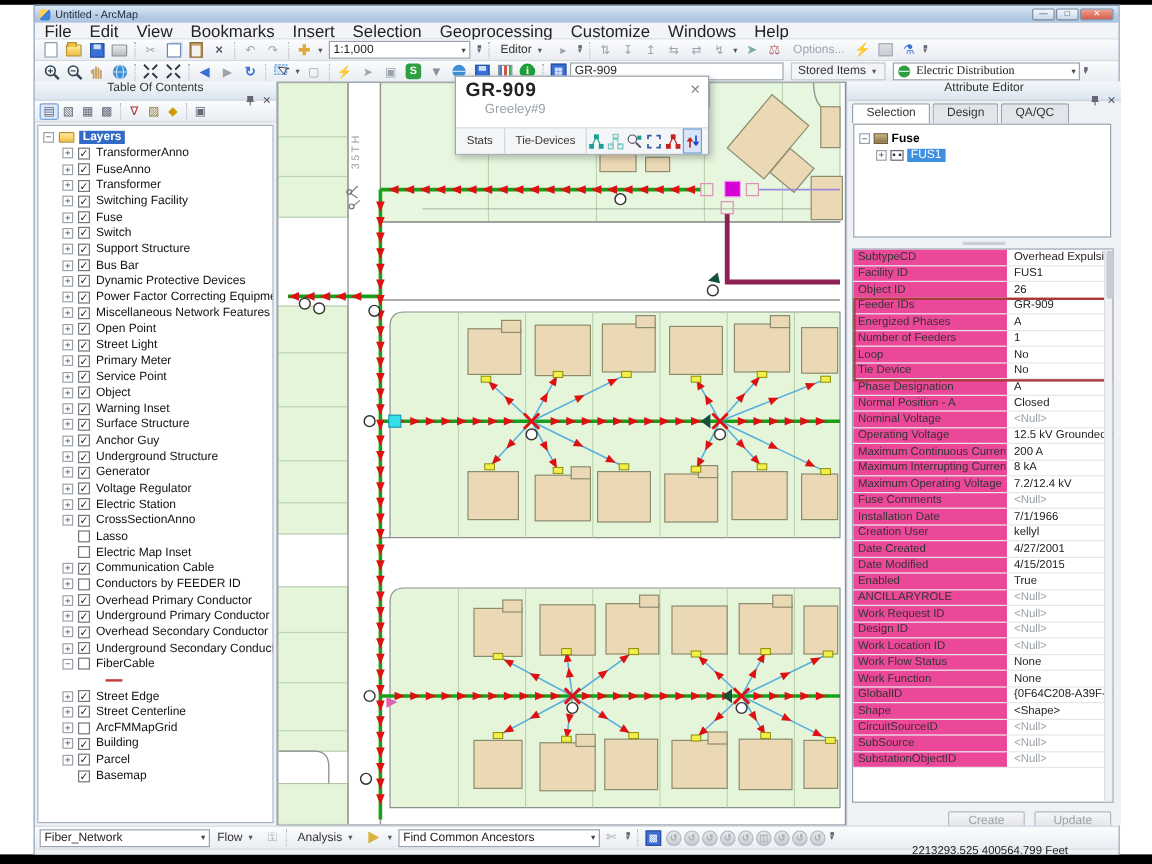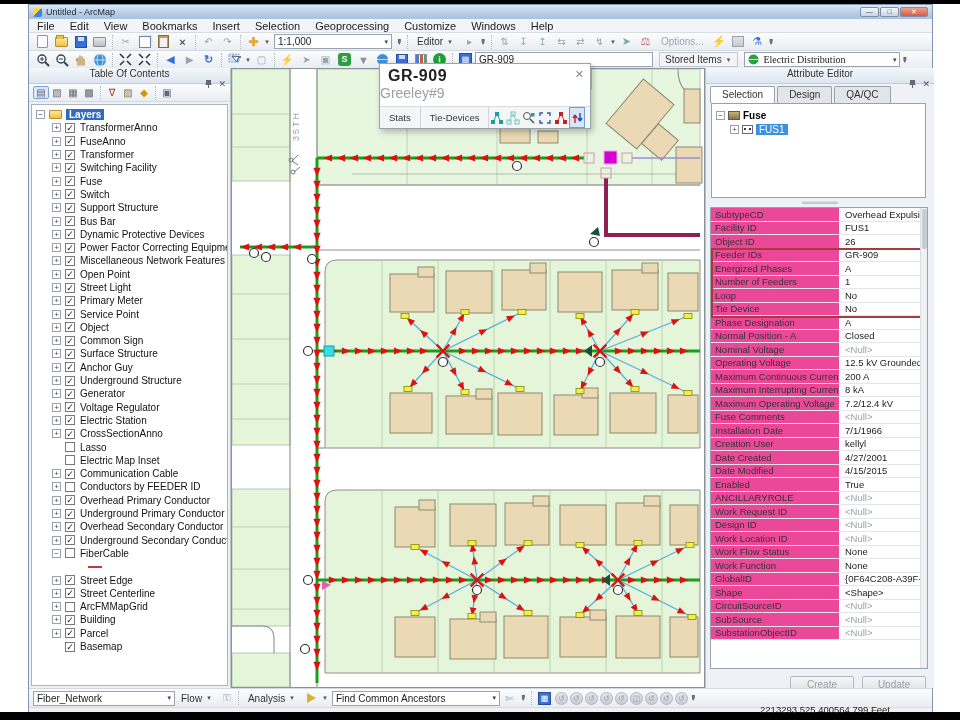--- a/index.html
+++ b/index.html
@@ -14,21 +14,21 @@
   #titlebar { position:absolute; left:0; top:0; width:100%; height:14px;
     background:linear-gradient(#dcE8f5,#b7cce4 60%,#a9c2de); display:flex; align-items:center; padding:0 4px; }
   #app-icon { width:9px; height:9px; border-radius:2px; background:linear-gradient(135deg,#ffd24d 0 45%,#3d84d8 45% 100%); margin-right:4px; }
   #title-text { font-size:9px; color:#1b2a3a; }
   #win-controls { margin-left:auto; display:flex; gap:1px; }
   .winbtn { width:19px; height:10px; border:1px solid #7d8ea6; border-radius:2px; background:linear-gradient(#f5f8fb,#c9d6e6); font-size:7px; line-height:8px; text-align:center; color:#345; }
   .winbtn.close { background:linear-gradient(#f0a08c,#d35d4a); color:#fff; width:28px; }
 
   
   #menubar { position:absolute; left:0; top:14px; width:100%; height:14px; background:#f2f4f7; border-bottom:1px solid #d8dde4; display:flex; align-items:center; padding-left:8px; }
-  .menu-item { font-size:11px; color:#222; margin-right:15px; }
+  .menu-item { font-size:14px; color:#222; margin-right:15px; }
 
   
   .toolbar { position:absolute; left:0; width:100%; height:18px; background:linear-gradient(#fbfcfd,#e9edf2); border-bottom:1px solid #d4d9e0; display:flex; align-items:center; padding-left:4px; }
   #toolbar1 { top:28px; } #toolbar2 { top:46px; }
   .tsep { width:1px; height:14px; border-left:1px dotted #b4bac2; margin:0 3px; }
   .tico { width:17px; height:15px; display:flex; align-items:center; justify-content:center; font-size:11px; margin:0 1px; border-radius:2px; }
   .tico.small { width:14px; }
   .gi { color:#9aa4ae; font-size:10px; }
   .dd { font-size:7px; color:#555; width:8px; text-align:center; }
   .combo { height:15px; background:#fff; border:1px solid #9aa4b0; display:flex; align-items:center; font-size:10px; padding:0 3px; color:#222; }
@@ -75,21 +75,21 @@
   .red-dash { width:14px; height:2px; background:#c23a3a; margin-left:56px; }
 
   
   #map { position:absolute; left:202px; top:63px; width:474px; height:620px; background:#fff; border:1px solid #8a929c; }
   #map svg { position:absolute; left:0; top:0; }
   .street-label { font-size:9px; fill:#98a0a8; letter-spacing:2px; }
 
   
   #popup { position:absolute; left:350px; top:58px; width:212px; height:66px; background:#fff; border:1px solid #9aa2ac; box-shadow:2px 3px 6px rgba(0,0,0,.25); z-index:40; }
   #popup-title { font-size:16px; font-weight:bold; color:#222; padding:3px 0 0 8px; letter-spacing:.5px; }
-  #popup-sub { font-size:14px; color:#9aa0a8; padding-left:0; }
+  #popup-sub { font-size:11px; color:#9aa0a8; padding-left:24px; }
   #popup-close { position:absolute; right:6px; top:4px; font-size:11px; color:#888; }
   #popup-btns { position:absolute; left:0; bottom:0; width:100%; height:22px; background:#f4f5f7; border-top:1px solid #d8dce2; display:flex; align-items:stretch; }
   .pbtn { font-size:9.5px; color:#333; border-right:1px solid #d0d5db; display:flex; align-items:center; justify-content:center; padding:0 9px; }
   .picell { width:16px; display:flex; align-items:center; justify-content:center; }
   .picell.sel { background:#d6e6f8; border:1px solid #6f9fd4; }
 
   
   #attr { position:absolute; left:676px; top:63px; width:229px; height:620px; background:#eef1f5; border-left:1px solid #b9c2cd; }
   #attr-tabs { position:absolute; left:4px; top:18px; height:17px; display:flex; }
   .tab { font-size:10px; color:#333; padding:2px 11px 0; border:1px solid #98a2ac; border-bottom:none; background:#e2e5e9; margin-right:2px; border-radius:2px 2px 0 0; }
@@ -408,21 +408,21 @@
           <span>Service Point</span>
         </div>
         <div class="trow">
           <span class="exp">+</span>
           <span class="cb">✓</span>
           <span>Object</span>
         </div>
         <div class="trow">
           <span class="exp">+</span>
           <span class="cb">✓</span>
-          <span>Common Sign</span>
+          <span>Warning Inset</span>
         </div>
         <div class="trow">
           <span class="exp">+</span>
           <span class="cb">✓</span>
           <span>Surface Structure</span>
         </div>
         <div class="trow">
           <span class="exp">+</span>
           <span class="cb">✓</span>
           <span>Anchor Guy</span>

